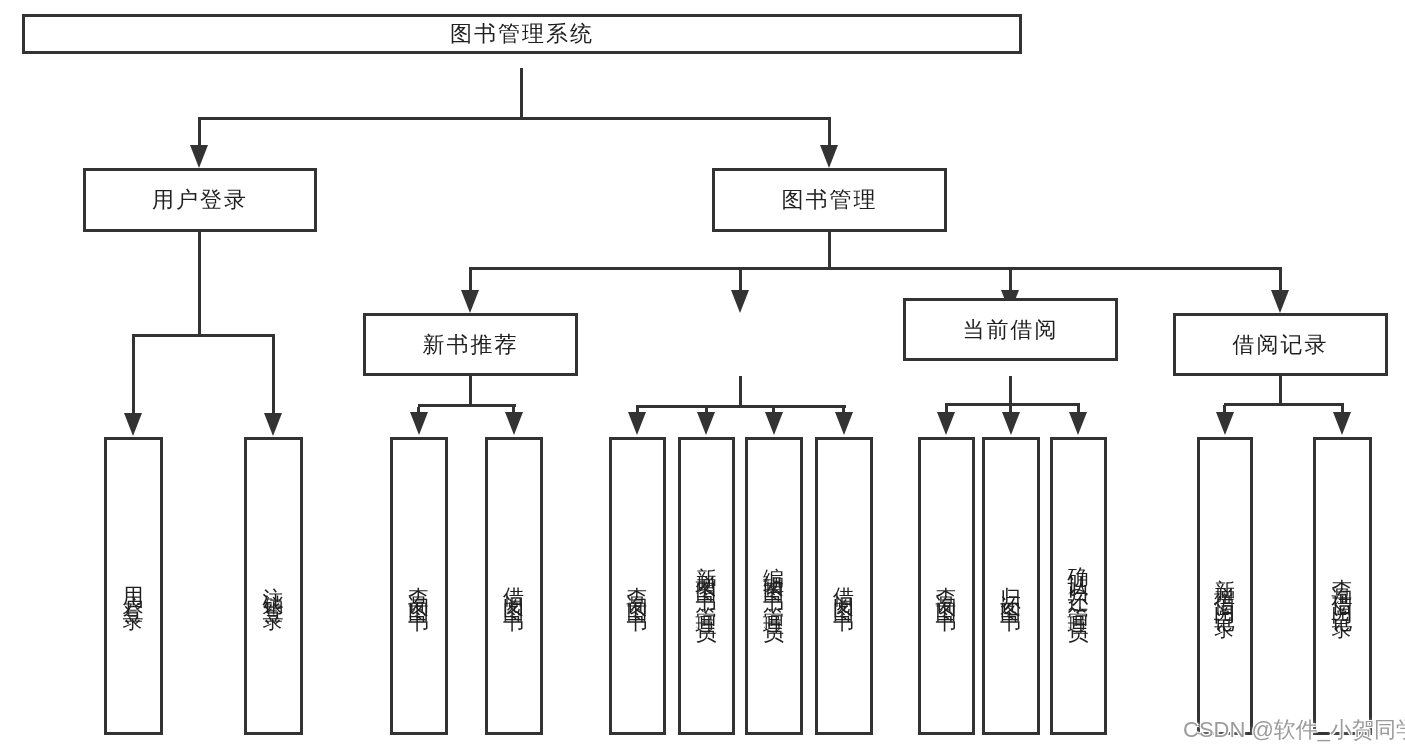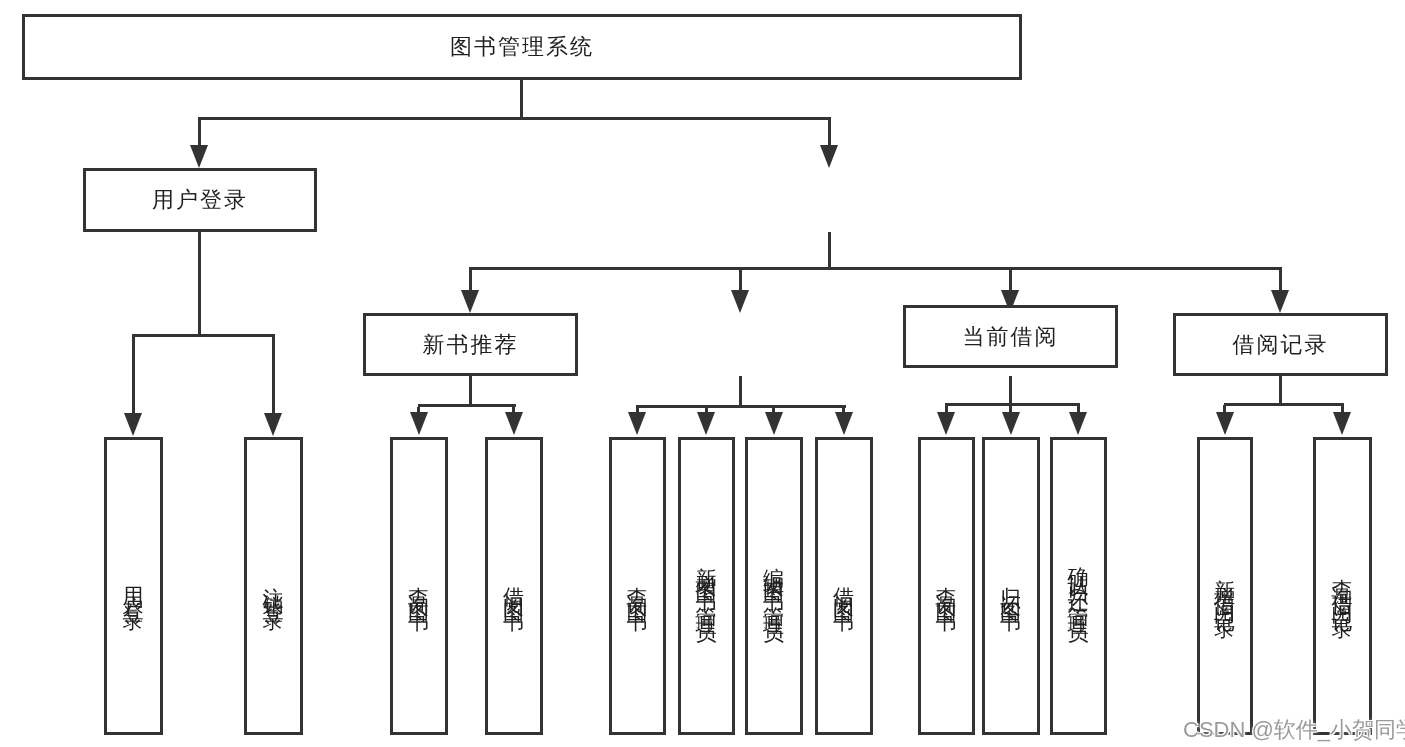--- a/index.html
+++ b/index.html
@@ -87,26 +87,27 @@
   <div class="vline" style="left:1077px;top:405px;height:7px"></div>
   <div class="arrow" style="left:1069px;top:412px"></div>
 
   <div class="vline" style="left:1279px;top:376px;height:30px"></div>
   <div class="hline" style="left:1224px;top:403px;width:120px"></div>
   <div class="vline" style="left:1223px;top:405px;height:7px"></div>
   <div class="arrow" style="left:1216px;top:412px"></div>
   <div class="vline" style="left:1341px;top:405px;height:7px"></div>
   <div class="arrow" style="left:1333px;top:412px"></div>
 
-  <div class="box hbox" style="left:22px;top:14px;width:1000px;height:66px">图书管理系统</div>
+  <div class="box hbox" style="left:22px;top:14px;width:1000px;height:40px">图书管理系统</div>
 
   <div class="box hbox" style="left:83px;top:168px;width:234px;height:64px">用户登录</div>
+  <div class="box hbox" style="left:712px;top:168px;width:235px;height:64px">图书管理</div>
 
   <div class="box hbox" style="left:363px;top:313px;width:215px;height:63px">新书推荐</div>
-  <div class="box hbox" style="left:903px;top:305px;width:215px;height:63px">当前借阅</div>
+  <div class="box hbox" style="left:903px;top:298px;width:215px;height:63px">当前借阅</div>
   <div class="box hbox" style="left:1173px;top:313px;width:215px;height:63px">借阅记录</div>
 
   <div class="box vbox" style="left:104px;top:437px;width:59px;height:298px">用户登录</div>
   <div class="box vbox" style="left:244px;top:437px;width:59px;height:298px">注销登录</div>
 
   <div class="box vbox" style="left:390px;top:437px;width:58px;height:298px">查询图书</div>
   <div class="box vbox" style="left:485px;top:437px;width:58px;height:298px">借阅图书</div>
 
   <div class="box vbox" style="left:609px;top:437px;width:57px;height:298px">查询图书</div>
   <div class="box vbox" style="left:678px;top:437px;width:57px;height:298px">新增图书（管理员）</div>

